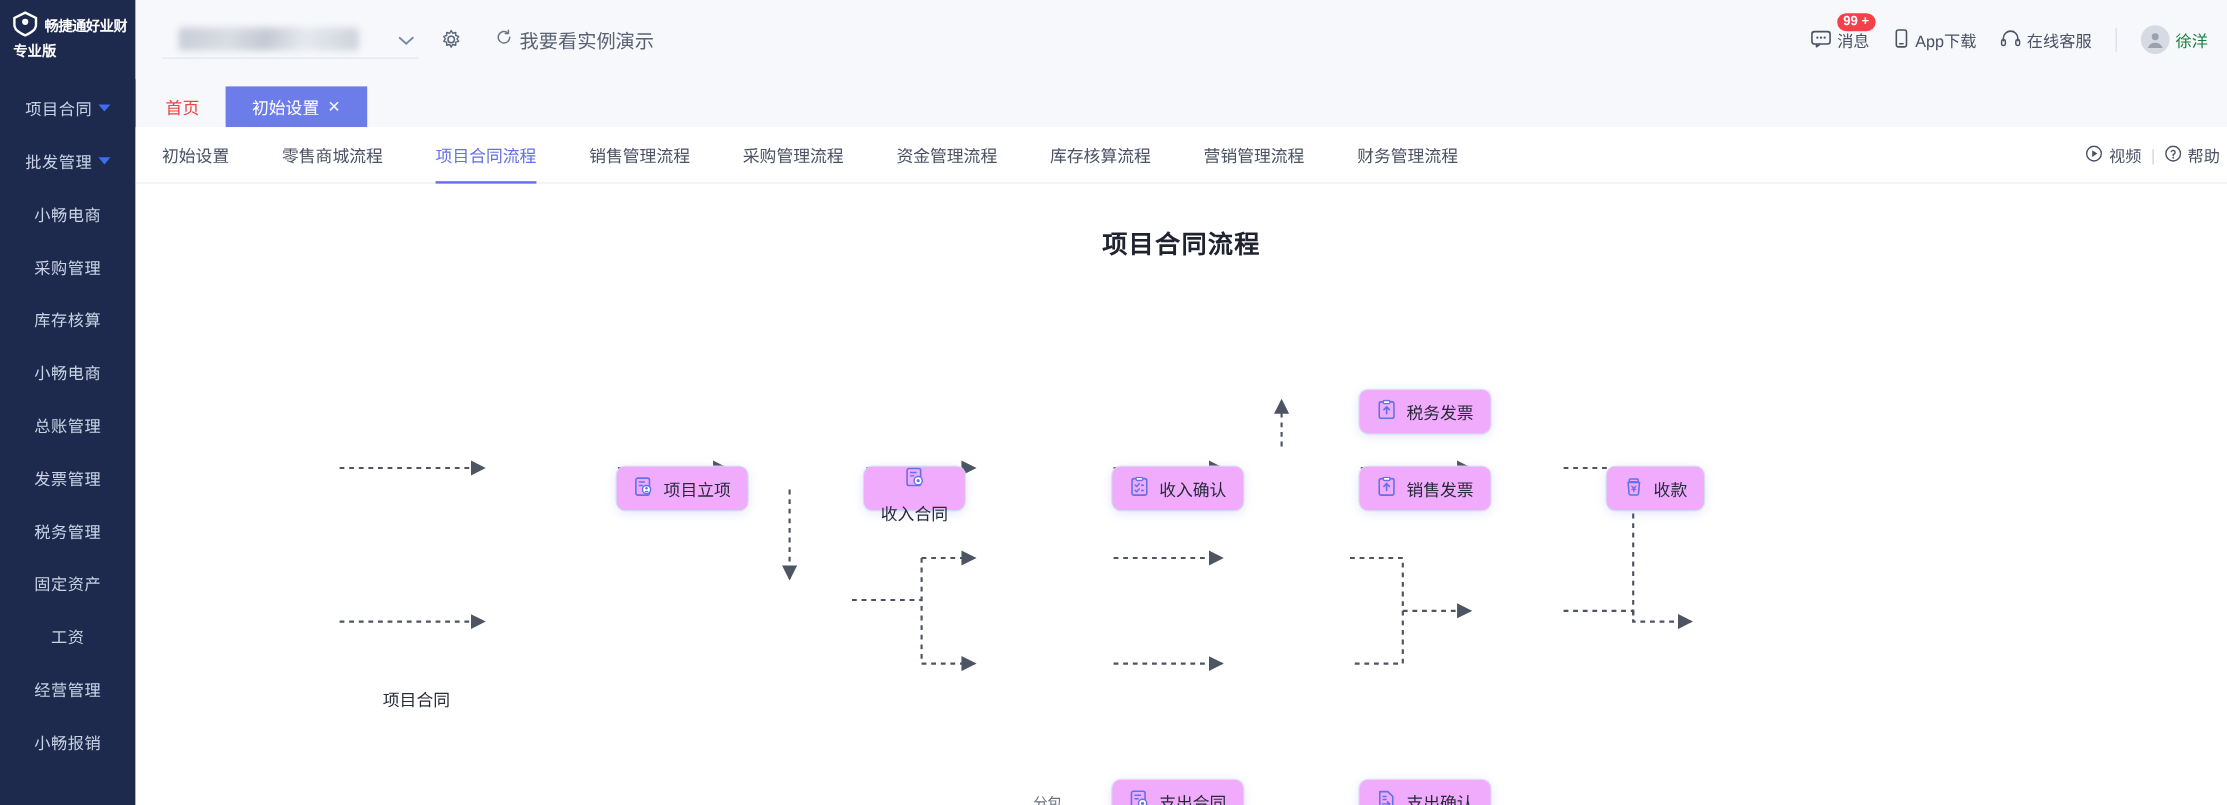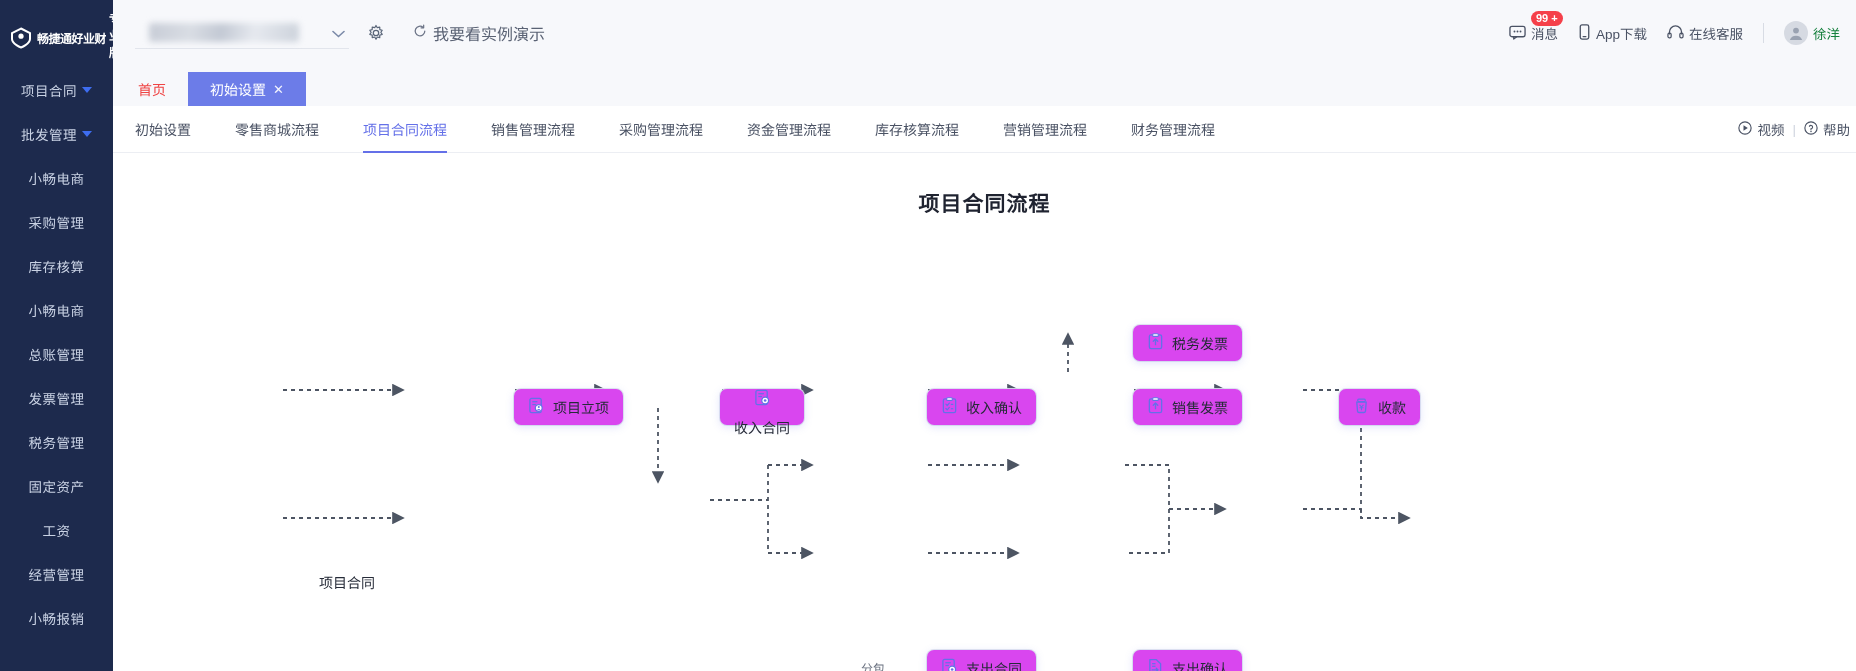--- a/index.html
+++ b/index.html
@@ -10,21 +10,21 @@
   }
   .app { position: relative; width: 1856px; height: 671px; display: flex; }
 
   
   .sidebar {
     width: 113px; height: 671px; background: #1d2a4d;
     flex: 0 0 113px; position: relative; overflow: hidden;
   }
   .brand {
     height: 66px; padding: 9px 0 0 10px; color: #fff;
-    display: flex; gap: 2px;
+    display: flex; flex-direction: column; gap: 2px;
   }
   .brand-top { display: flex; align-items: center; gap: 5px; }
   .brand-logo { width: 22px; height: 22px; flex: 0 0 22px; }
   .brand-name {
     font-size: 12px; font-weight: bold; color: #ffffff;
     letter-spacing: -0.5px; white-space: nowrap; overflow: hidden;
     text-overflow: clip; max-width: 72px;
   }
   .brand-sub { font-size: 12px; font-weight: bold; color: #ffffff; padding-left: 1px; }
 
@@ -119,21 +119,21 @@
   .srl { display: flex; align-items: center; gap: 5px; cursor: pointer; }
 
   .flow-title {
     text-align: center; font-size: 21px; color: #1f2330; font-weight: bold;
     margin-top: 34px; letter-spacing: 1px;
   }
 
   
   .canvas { position: relative; width: 100%; height: 430px; }
   .node {
-    position: absolute; height: 36px; background: #d946ef; border-radius: 7px;
+    position: absolute; height: 36px; background: #f0abfc; border-radius: 7px;
     display: flex; align-items: center; gap: 8px; padding: 0 14px;
     box-shadow: 0 2px 9px rgba(108,124,232,0.22), 0 0 0 1px rgba(225,228,240,0.9);
     font-size: 14px; color: #262b38; white-space: nowrap; cursor: pointer;
   }
   .node svg { flex: 0 0 auto; }
   .row-label {
     position: absolute; font-size: 14px; color: #262b38; white-space: nowrap;
   }
   .edge-label {
     position: absolute; font-size: 12px; color: #69707f; white-space: nowrap;

